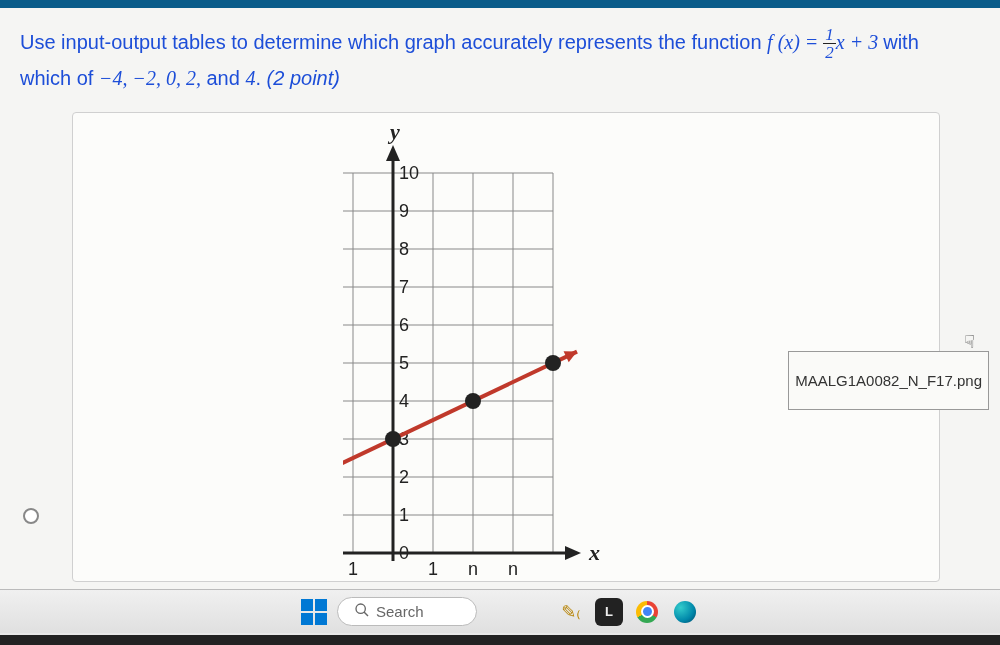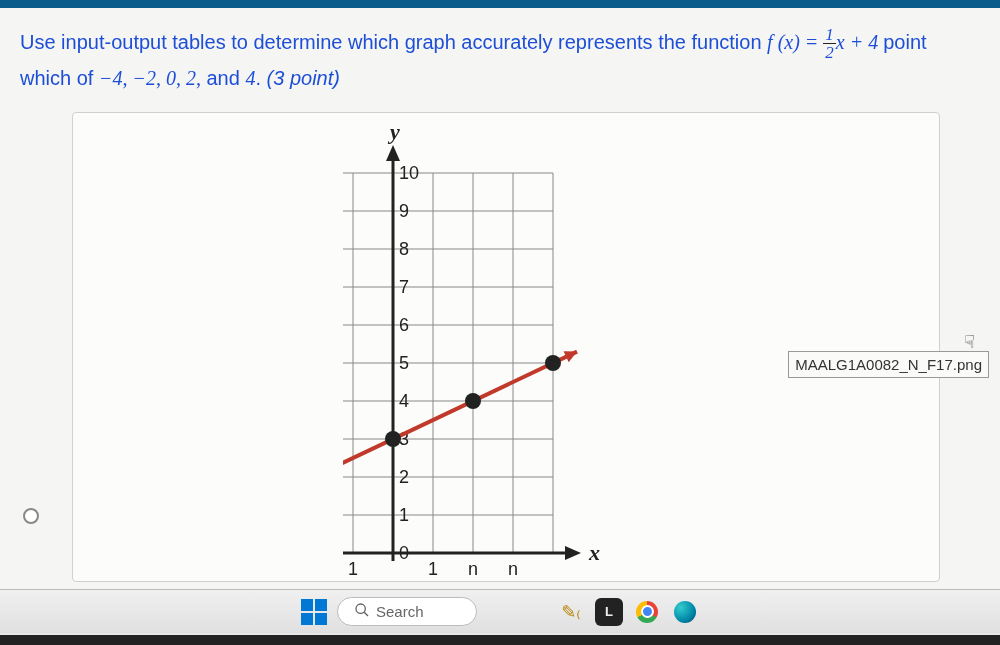--- a/index.html
+++ b/index.html
@@ -64,21 +64,21 @@
     width: 420px;
     height: 460px;
   }
   .chart-wrap svg { display: block; }
   .tooltip {
     position: absolute;
     right: -50px;
     top: 238px;
     background: #fafaf8;
     border: 1px solid #999;
-    padding: 4px 6px;
+    padding: 20px 6px;
     font-size: 15px;
     color: #333;
   }
   .cursor-icon {
     position: absolute;
     right: -36px;
     top: 218px;
     font-size: 18px;
     color: #444;
   }
@@ -147,24 +147,24 @@
 </style>
 </head>
 <body>
 
 <div class="top-bar"></div>
 
 <div class="content">
   <p class="question">
     <span>Use input-output tables to determine which graph accurately represents the function </span>
     <span class="math">
-      <span>f (x) = </span><span class="frac"><span class="n">1</span><span class="d">2</span></span><span>x + 4</span>
+      <span>f (x) = </span><span class="frac"><span class="n">1</span><span class="d">2</span></span><span>x + 3</span>
     </span>
-    <span> point</span><br>
-    <span>which of </span><span class="math">−4, −2, 0, 2,</span><span> and </span><span class="math">4</span><span>.  </span><span class="italic-pts">(3 point)</span>
+    <span> with</span><br>
+    <span>which of </span><span class="math">−4, −2, 0, 2,</span><span> and </span><span class="math">4</span><span>.  </span><span class="italic-pts">(2 point)</span>
   </p>
 
   <div class="chart-card">
     <div class="radio"></div>
     <div class="cursor-icon">☟</div>
     <div class="tooltip">MAALG1A0082_N_F17.png</div>
 
     <div class="chart-wrap">
       <svg width="420" height="460" viewBox="0 0 420 460">
         <g id="chart-g">

